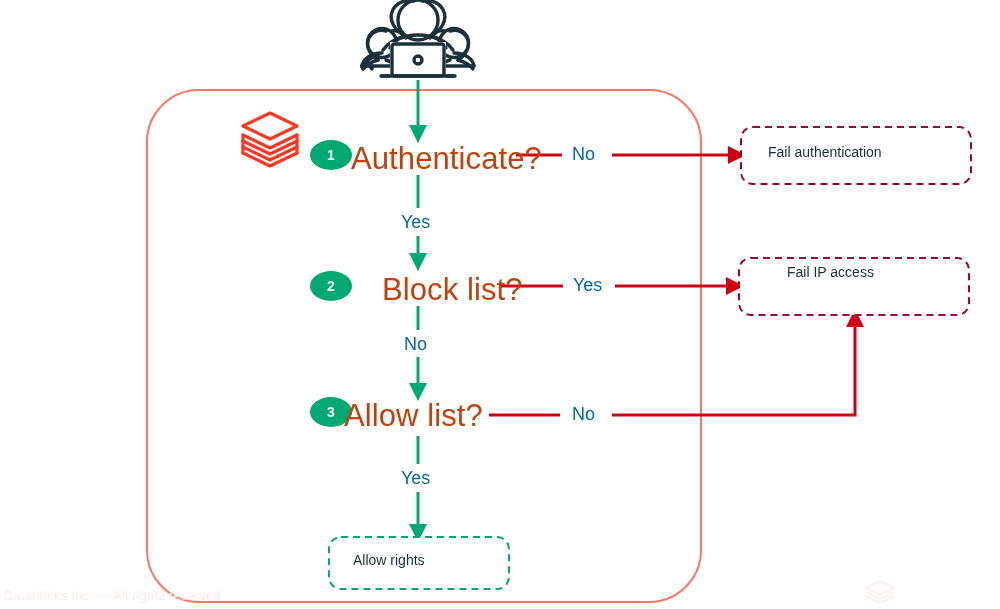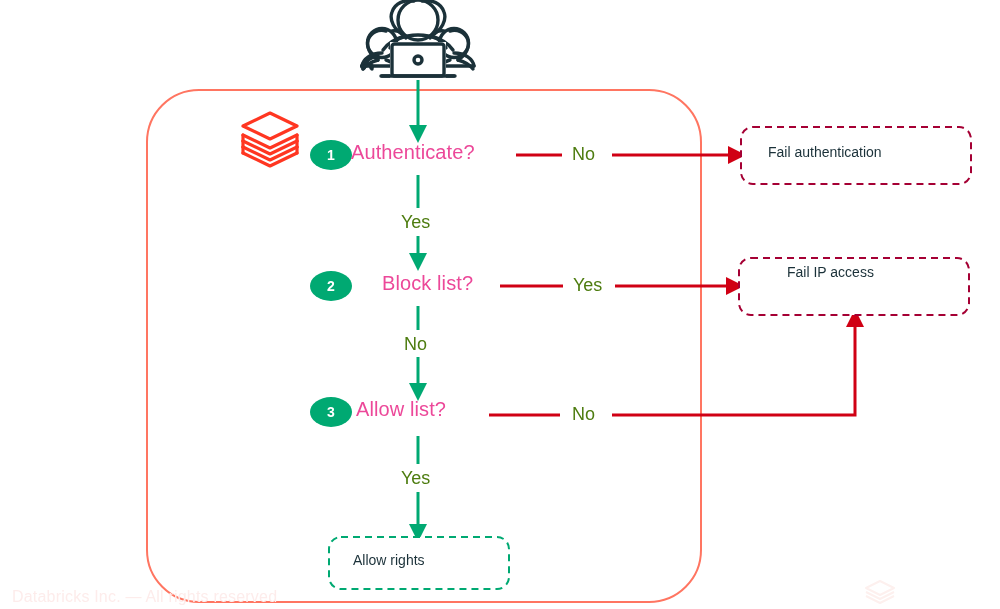--- a/index.html
+++ b/index.html
@@ -24,45 +24,45 @@
     width: 1000px;
     height: 609px;
   }
   .txt {
     position: absolute;
     white-space: nowrap;
     color: #1B3139;
     font-family: "Liberation Sans", sans-serif;
   }
   .step-label {
-    font-size: 20px;
-    color: #ec4899;
+    font-size: 31px;
+    color: #c2410c;
     letter-spacing: 0.1px;
   }
   .edge-label {
     font-size: 18px;
-    color: #4d7c0f;
+    color: #0369a1;
   }
   .box-label {
     font-size: 14px;
     color: #1B3139;
   }
   .badge-num {
     position: absolute;
     font-size: 14px;
     font-weight: bold;
     color: #ffffff;
     text-align: center;
     width: 42px;
   }
   .watermark-left {
     position: absolute;
-    left: 12px;
+    left: 4px;
     top: 588px;
-    font-size: 16px;
+    font-size: 13px;
     color: #fdeceb;
     letter-spacing: 0.2px;
   }
 </style>
 </head>
 <body>
 
 <div id="canvas">
 
   <svg class="layer" viewBox="0 0 1000 609">
@@ -195,21 +195,21 @@
       <path d="M 866 596 L 880 603 L 894 596"></path>
     </g>
   </svg>
 
   <div class="badge-num" style="left:310px; top:147px;">1</div>
   <div class="badge-num" style="left:310px; top:278px;">2</div>
   <div class="badge-num" style="left:310px; top:404px;">3</div>
 
   <div class="txt step-label" style="left:351px; top:141px;">Authenticate?</div>
   <div class="txt step-label" style="left:382px; top:272px;">Block list?</div>
-  <div class="txt step-label" style="left:356px; top:398px;">Allow list?</div>
+  <div class="txt step-label" style="left:344px; top:398px;">Allow list?</div>
 
   <div class="txt edge-label" style="left:401px; top:212px;">Yes</div>
   <div class="txt edge-label" style="left:404px; top:334px;">No</div>
   <div class="txt edge-label" style="left:401px; top:468px;">Yes</div>
 
   <div class="txt edge-label" style="left:572px; top:144px;">No</div>
   <div class="txt edge-label" style="left:573px; top:275px;">Yes</div>
   <div class="txt edge-label" style="left:572px; top:404px;">No</div>
 
   <div class="txt box-label" style="left:768px; top:144px;">Fail authentication</div>

